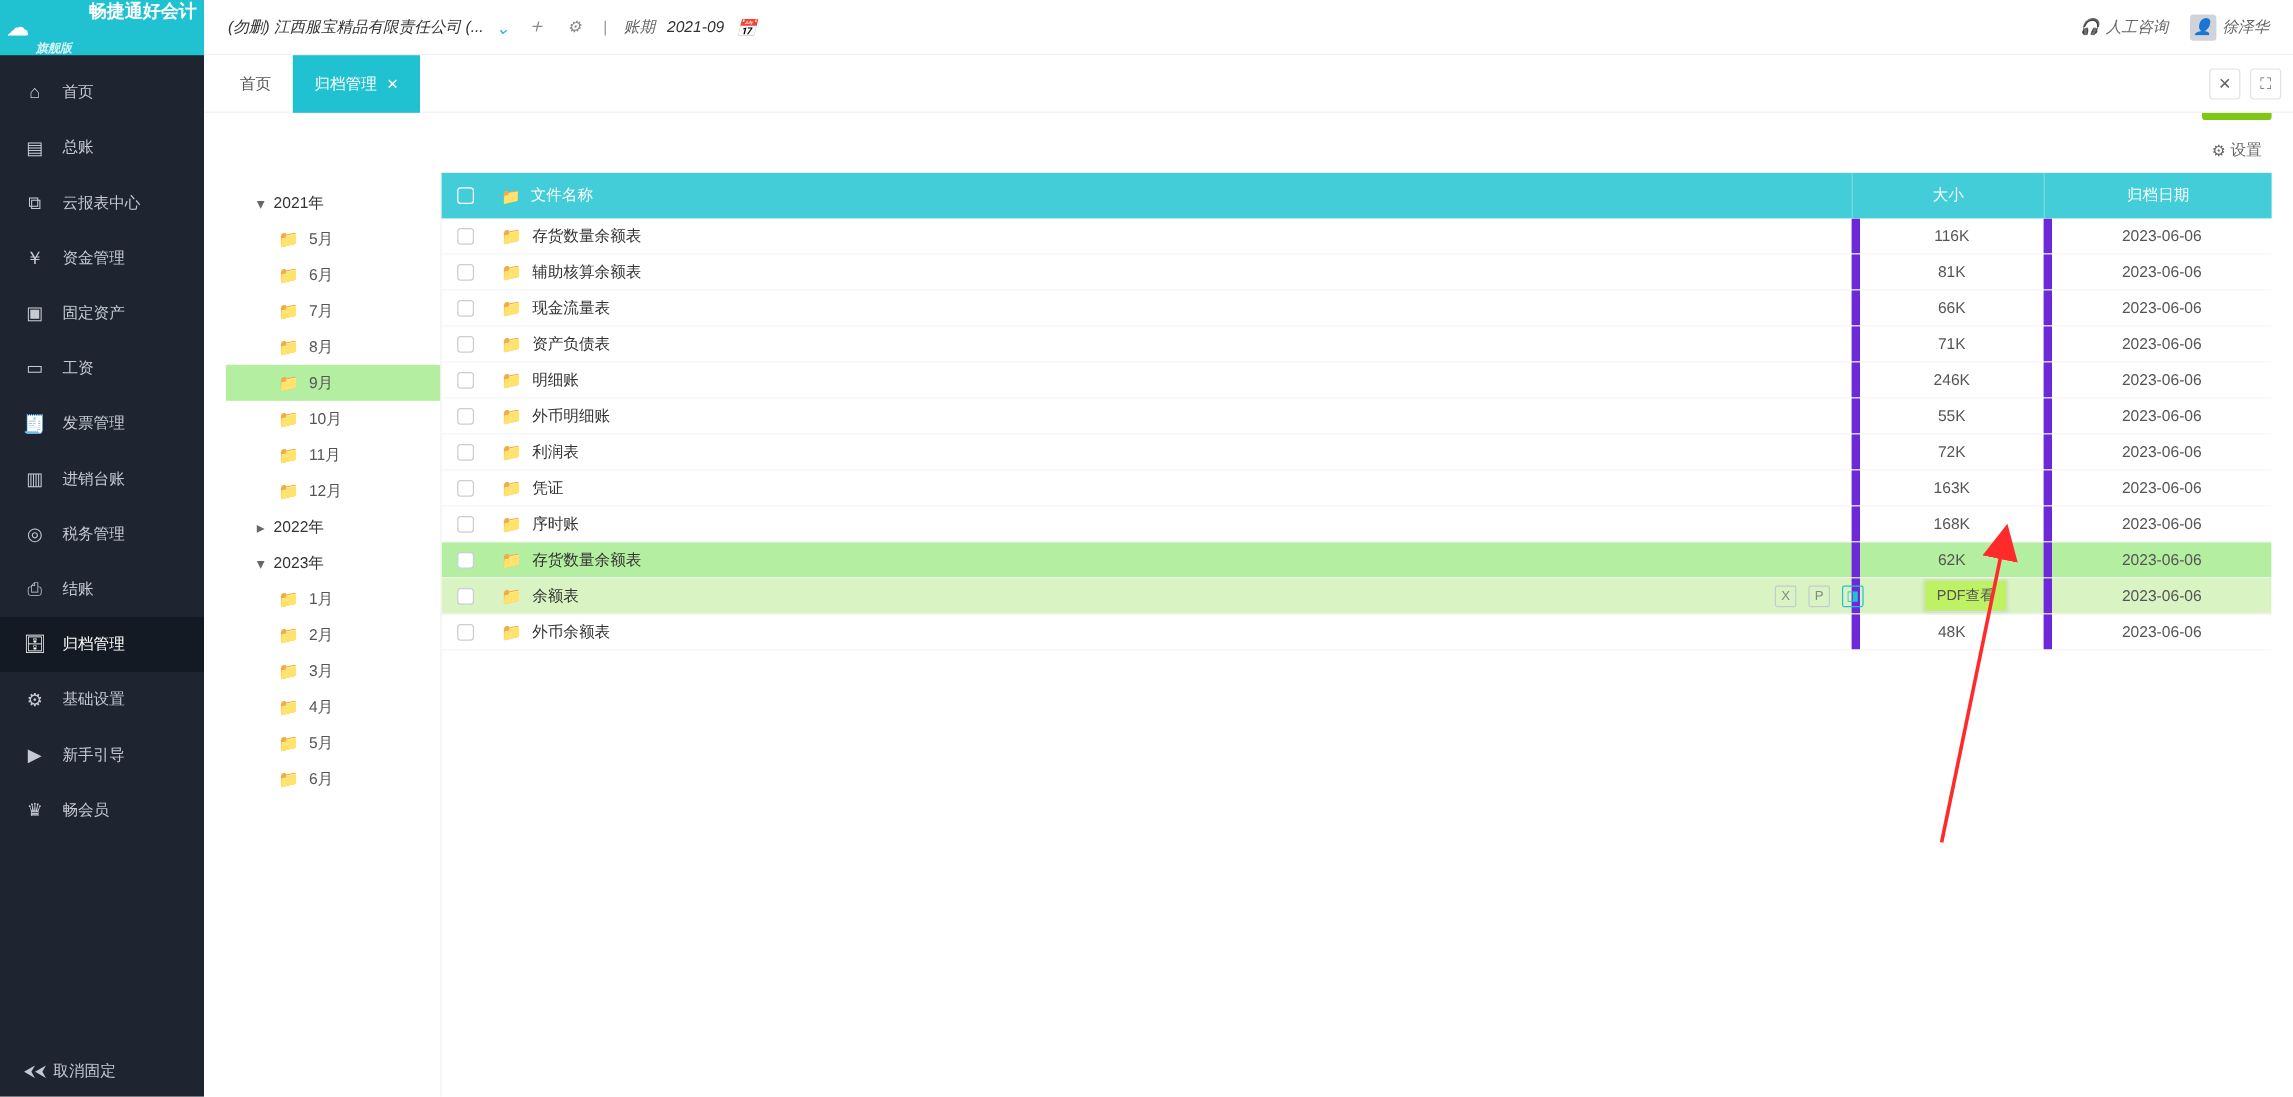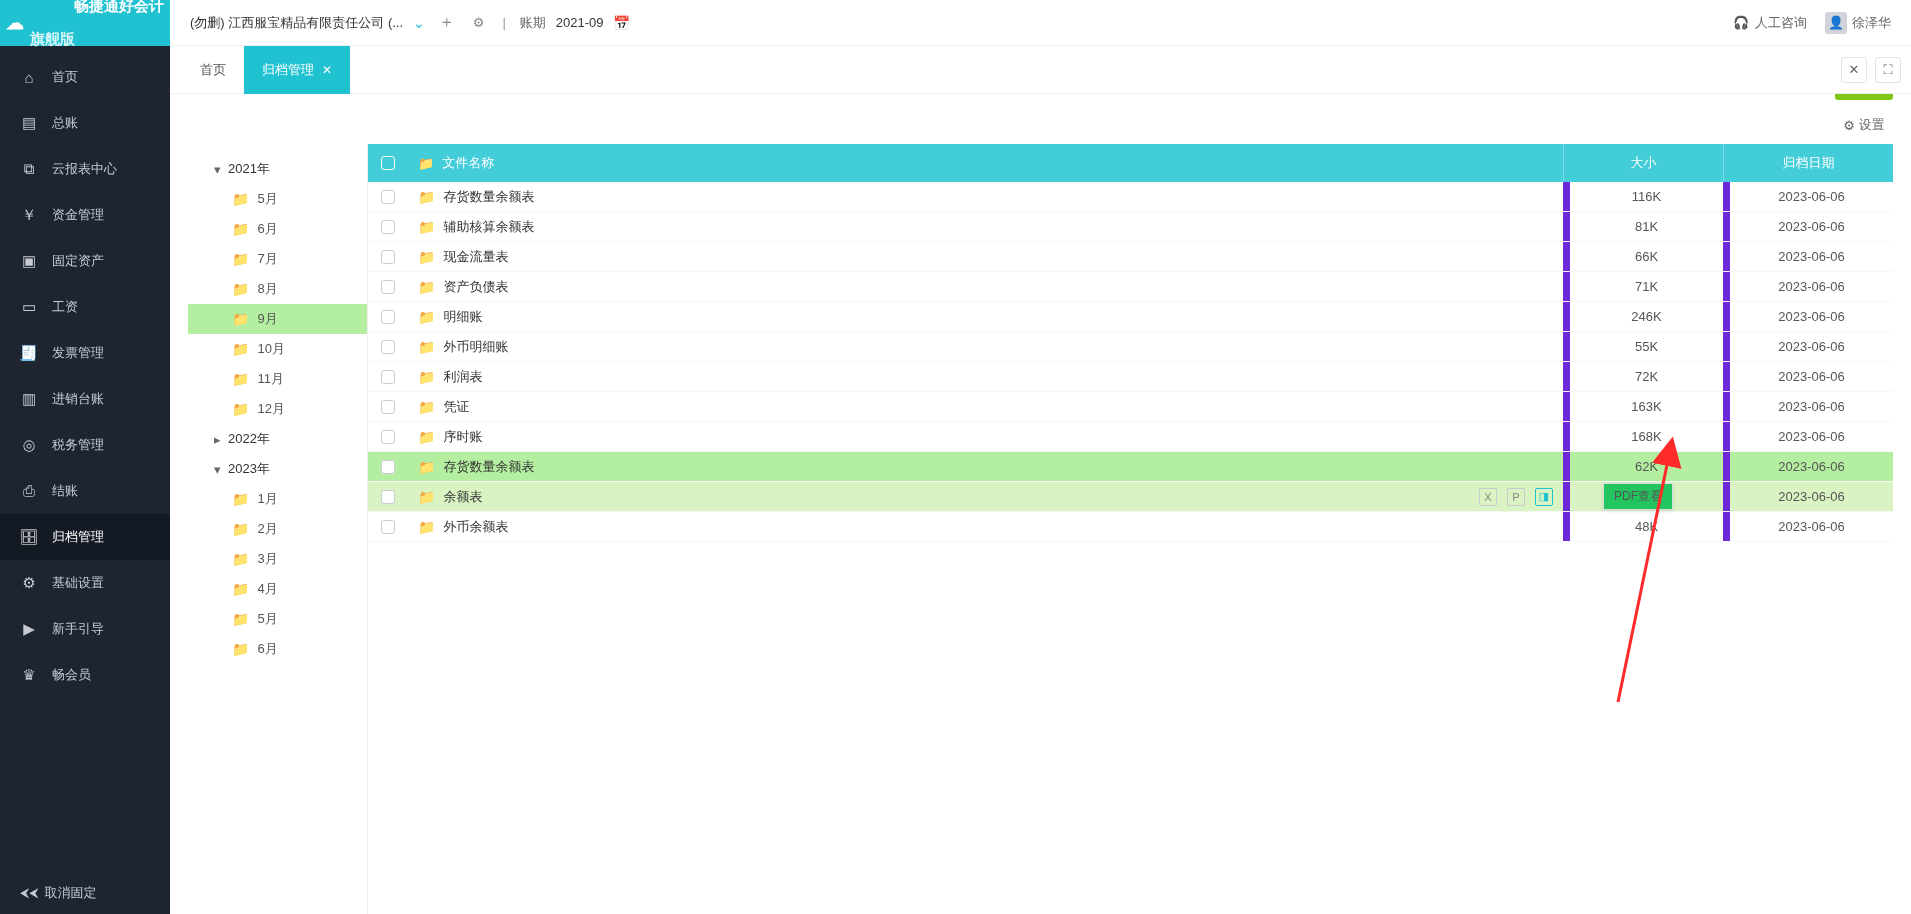--- a/index.html
+++ b/index.html
@@ -5,33 +5,33 @@
 * { box-sizing: border-box; margin: 0; padding: 0; }
 body { font-family: "Microsoft YaHei", Arial, sans-serif; font-size: 13px; color: #333; background: #fff; overflow: hidden; }
 
 .app { display: flex; height: 914px; width: 1911px; }
 
 
 .sidebar { width: 170px; background: #1e2531; color: #c5cad2; display: flex; flex-direction: column; flex-shrink: 0; position: relative; }
 .brand { height: 46px; background: #20c1d0; display: flex; align-items: center; justify-content: center; color: #fff; font-weight: bold; }
 .brand-icon { font-size: 18px; margin-right: 6px; }
 .brand-main { font-size: 15px; padding-left: 44px; }
-.brand-sub { font-size: 15px; margin-top: 14px; color: #d4f5f8; }
+.brand-sub { font-size: 10px; margin-top: 14px; color: #d4f5f8; font-style: italic; }
 .nav { flex: 1; padding-top: 8px; }
 .nav-item { display: flex; align-items: center; height: 46px; padding: 0 20px; cursor: pointer; color: #c5cad2; }
 .nav-item.active { background: #141a24; color: #fff; }
 .nav-icon { width: 18px; height: 18px; margin-right: 14px; display: inline-flex; align-items: center; justify-content: center; font-size: 15px; }
 .collapse-footer { height: 42px; display: flex; align-items: center; padding: 0 20px; color: #c5cad2; cursor: pointer; }
 .collapse-footer .arrows { margin-right: 6px; }
 
 
 .main { flex: 1; display: flex; flex-direction: column; background: #fff; min-width: 0; }
 
 
-.header { height: 46px; display: flex; align-items: center; padding: 1px 20px; border-bottom: 1px solid #eef0f2; background:#fff; }
+.header { height: 46px; display: flex; align-items: center; padding: 1px 20px; border-bottom: 1px solid #eef0f2; background:#fff;font-style:italic; }
 .header-left { display: flex; align-items: center; flex: 1; gap: 10px; }
 .company { color: #333; max-width: 260px; overflow: hidden; text-overflow: ellipsis; white-space: nowrap; }
 .header .chev { color: #20c1d0; font-size: 14px; cursor: pointer; }
 .header .sep { color: #999; margin: 0 4px; }
 .header .period-label { color: #666; }
 .header .period-val { color: #333; }
 .header .cal-icon { color: #20c1d0; font-size: 14px; cursor: pointer; }
 .header-right { display: flex; align-items: center; gap: 18px; color: #666; }
 .header-right .hr-item { display: flex; align-items: center; gap: 5px; cursor: pointer; }
 .avatar-icon { width: 22px; height: 22px; background: #d0d4da; border-radius: 3px; display:inline-flex; align-items:center; justify-content:center; color:#fff; }
@@ -69,33 +69,33 @@
 .tree-month.sel { background: #b4eea0; }
 .tree-month.sel .folder { color:#20c1d0; }
 
 
 .table-wrap { flex:1; display:flex; flex-direction:column; min-width:0; position:relative; }
 .thead { display:flex; background:#42cdd9; color:#fff; height: 38px; align-items:center; }
 .th, .td { padding: 0 10px; display:flex; align-items:center; height: 100%; }
 .col-chk { width: 40px; justify-content:center; }
 .col-name { flex:1; }
 .col-size { width: 160px; justify-content:center; border-left: 1px solid rgba(255,255,255,0.3); }
-.col-date { width: 170px; justify-content:center; border-left: 1px solid rgba(255,255,255,0.3); }
+.col-date { width: 190px; justify-content:center; border-left: 1px solid rgba(255,255,255,0.3); }
 .tbody { flex:1; overflow:auto; }
 .trow { display:flex; height: 30px; align-items:center; border-bottom: 1px solid #f6f6f6; position:relative; }
 .trow .td.col-size, .trow .td.col-date { border-left: 7px solid #6d28d9; justify-content:center; color:#555; }
 .trow .folder-icon { color:#a0e6ee; margin-right: 8px; font-size: 14px; }
 .trow .chkbox { width: 14px; height: 14px; border: 1px solid #c9ced4; border-radius: 3px; background:#fff; }
 .thead .chkbox { width: 14px; height: 14px; border: 1px solid #fff; border-radius: 3px; }
 .trow.selected { background: #b4eea0; }
 .trow.hovered { background: #d9f3c2; }
 .row-icons { position:absolute; right: 340px; display:flex; gap: 10px; color:#888; }
 .row-icon { width:18px; height:18px; display:inline-flex; align-items:center; justify-content:center; cursor:pointer; border:1px solid #c5cbd1; border-radius:2px; font-size:11px; }
 .row-icon.active { color:#20c1d0; border-color:#20c1d0; }
-.tooltip { position:absolute; right: 220px; background:#22c55e; border:1px solid #d8dde2; padding: 4px 10px; font-size:12px; color:#555; box-shadow: 0 1px 4px rgba(0,0,0,0.1); white-space:nowrap; }
+.tooltip { position:absolute; right: 220px; background:#bef264; border:1px solid #d8dde2; padding: 4px 10px; font-size:12px; color:#555; box-shadow: 0 1px 4px rgba(0,0,0,0.1); white-space:nowrap; }
 .arrow-annot { position:absolute; pointer-events:none; top: 308px; left: 1190px; }
 .arrow-annot svg { overflow:visible; }
 </style>
 </head>
 <body>
 
 <div class="app">
   <aside class="sidebar">
     <div class="brand">
       <span class="brand-icon">☁</span>

